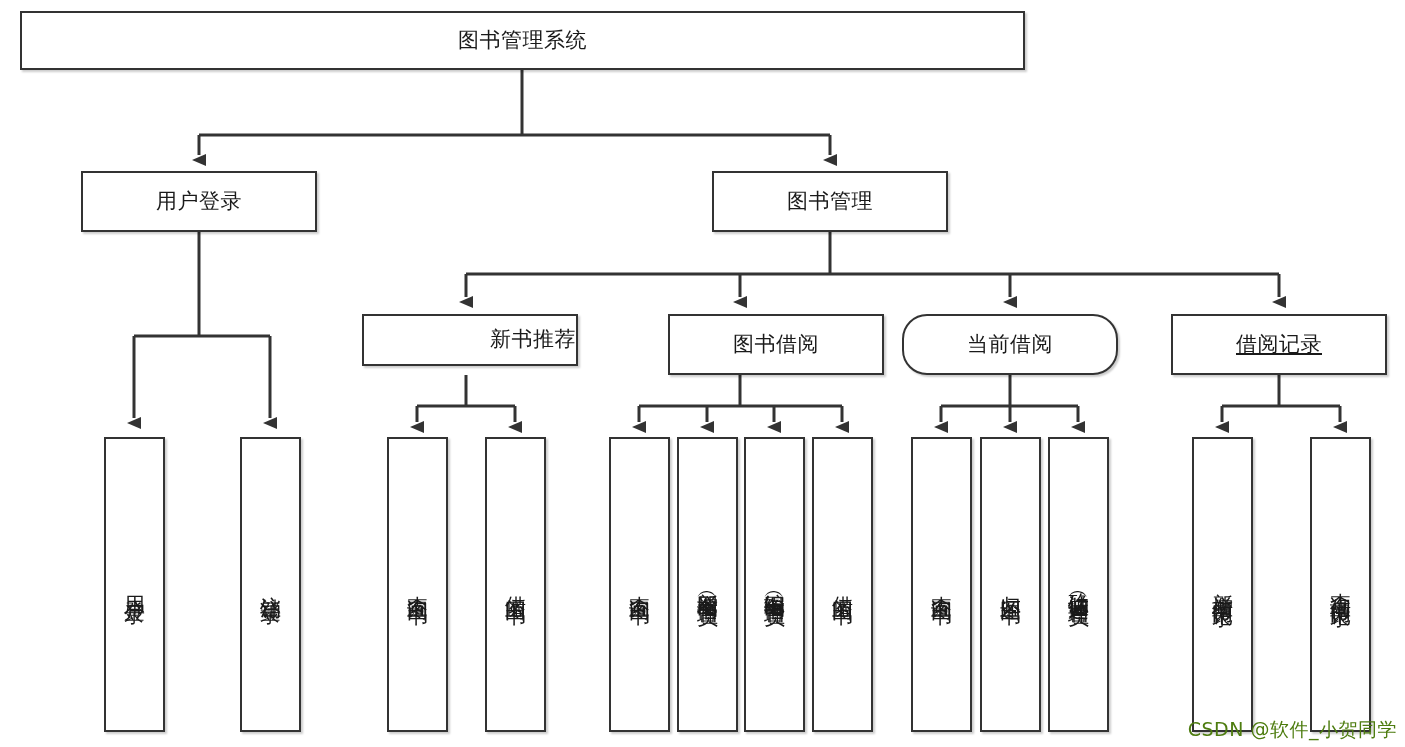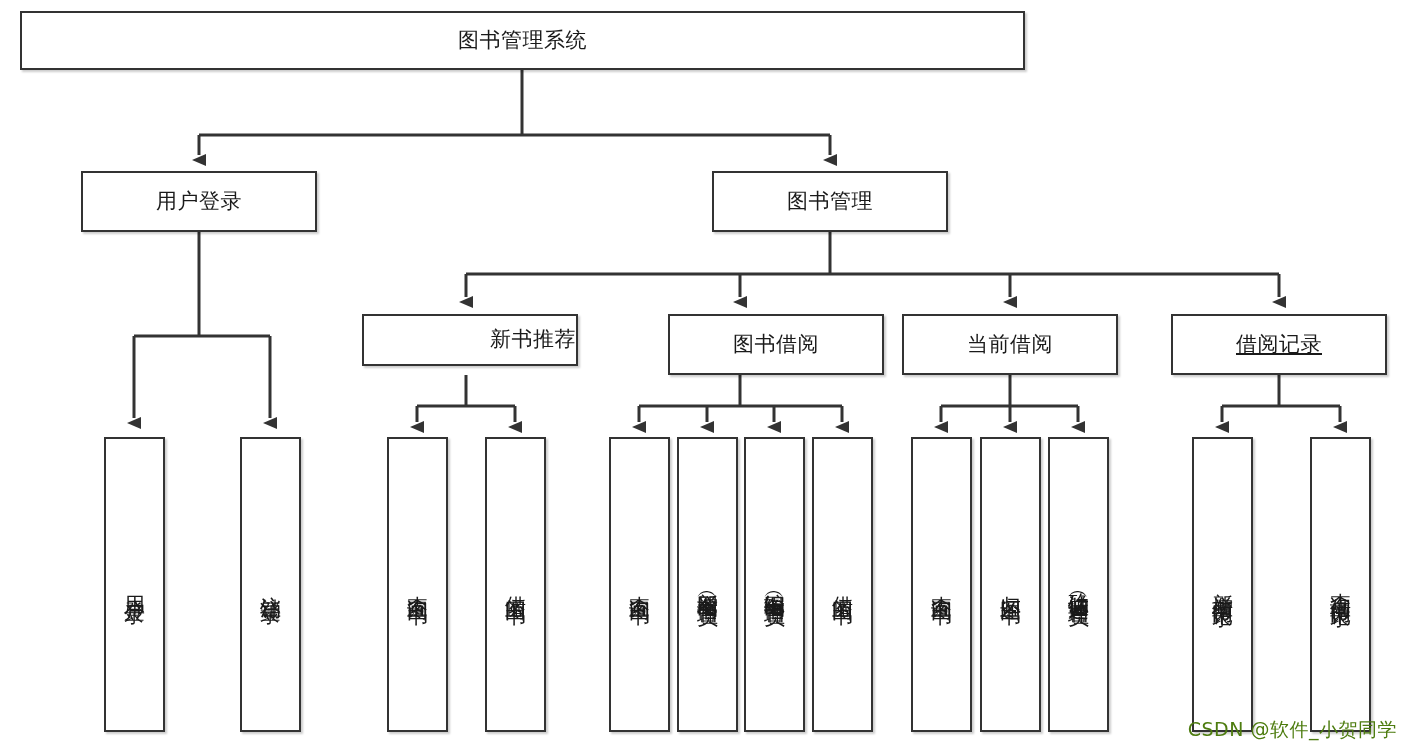--- a/index.html
+++ b/index.html
@@ -128,21 +128,21 @@
   <div class="node h-node" style="left:712px; top:171px; width:236px; height:61px;">
     <span>图书管理</span>
   </div>
 
   <div class="node h-node" style="left:362px; top:314px; width:216px; height:52px;justify-content:flex-end;">
     <span>新书推荐</span>
   </div>
   <div class="node h-node" style="left:632px; top:314px; width:216px; height:61px;margin-left:36px;">
     <span>图书借阅</span>
   </div>
-  <div class="node h-node" style="left:902px; top:314px; width:216px; height:61px;">
+  <div class="node h-node" style="left:902px; top:314px; width:216px; height:61px;border-radius:25px;">
     <span>当前借阅</span>
   </div>
   <div class="node h-node" style="left:1171px; top:314px; width:216px; height:61px;text-decoration:underline;">
     <span>借阅记录</span>
   </div>
 
   <div class="node v-node" style="left:104px; top:437px; width:61px; height:295px;">
     <span class="v-text">用户登录</span>
   </div>
   <div class="node v-node" style="left:240px; top:437px; width:61px; height:295px;">

